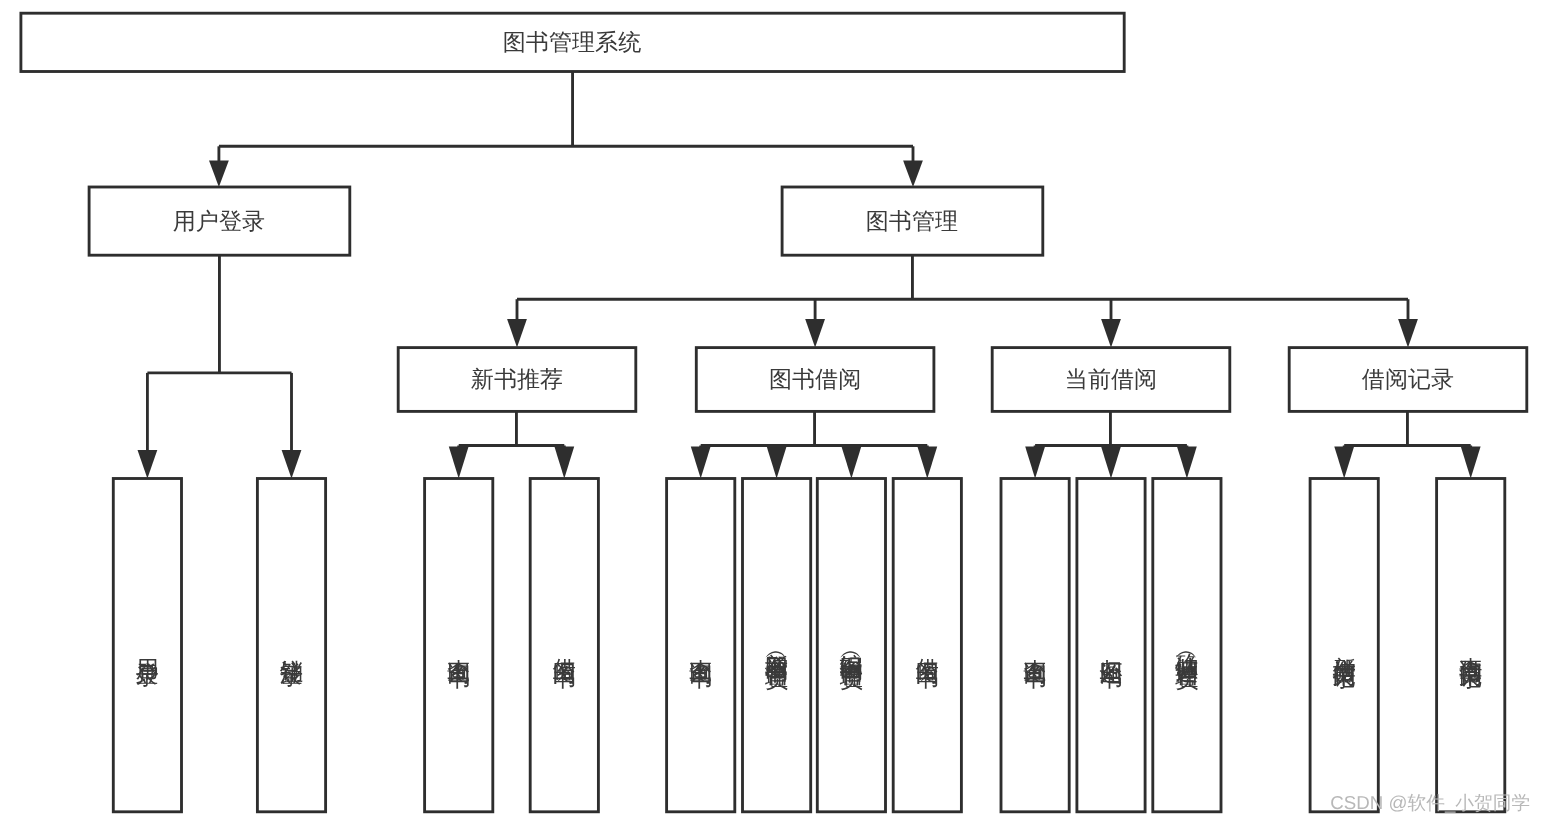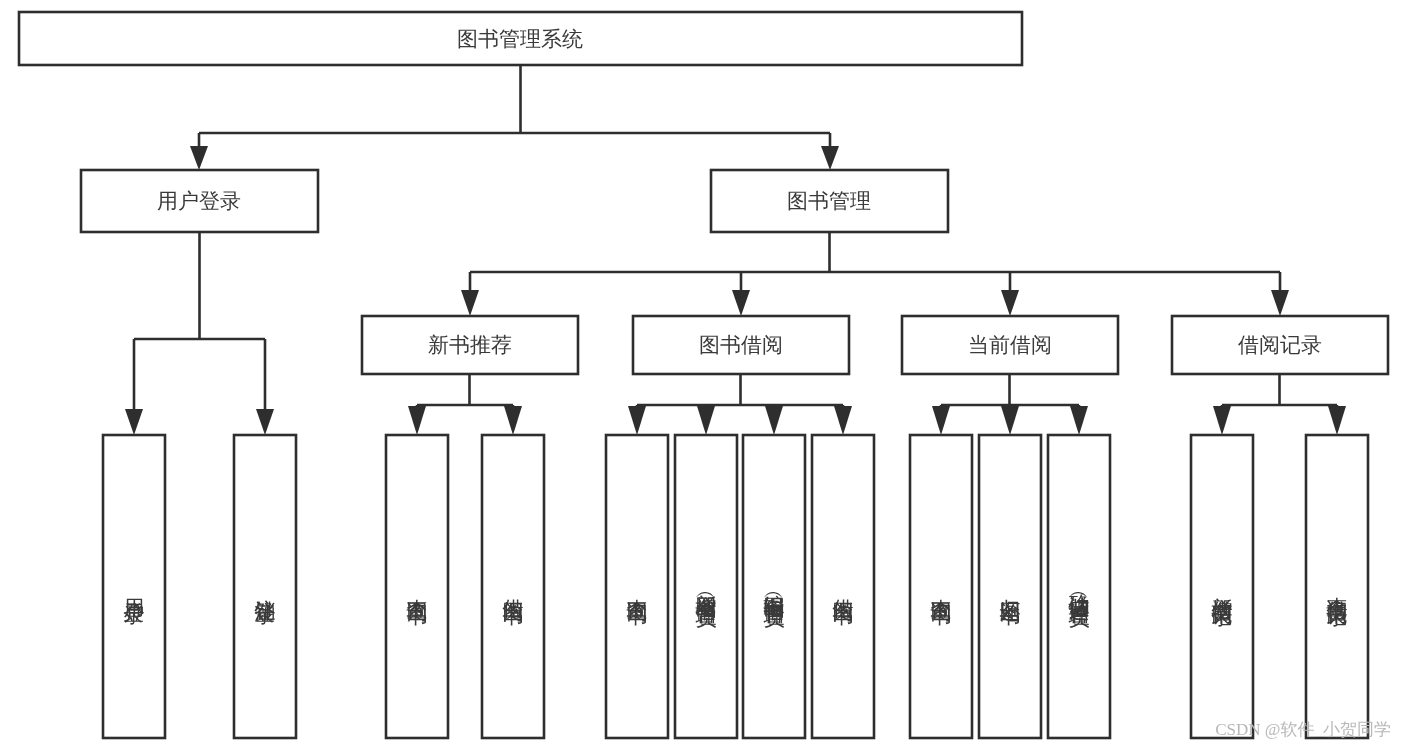--- a/index.html
+++ b/index.html
@@ -57,21 +57,21 @@
     writing-mode: vertical-rl;
     text-orientation: upright;
     letter-spacing: 2px;
     dominant-baseline: central;
     text-anchor: middle;
   }
   .watermark-text {
     position: absolute;
     right: 14px;
     bottom: 6px;
-    font-family: Liberation Serif, serif;
+    font-family: Liberation Sans, sans-serif;
     font-size: 17px;
     color: #b8b8b8;
     white-space: nowrap;
     user-select: none;
     pointer-events: none;
   }
 </style>
 </head>
 <body>
 

